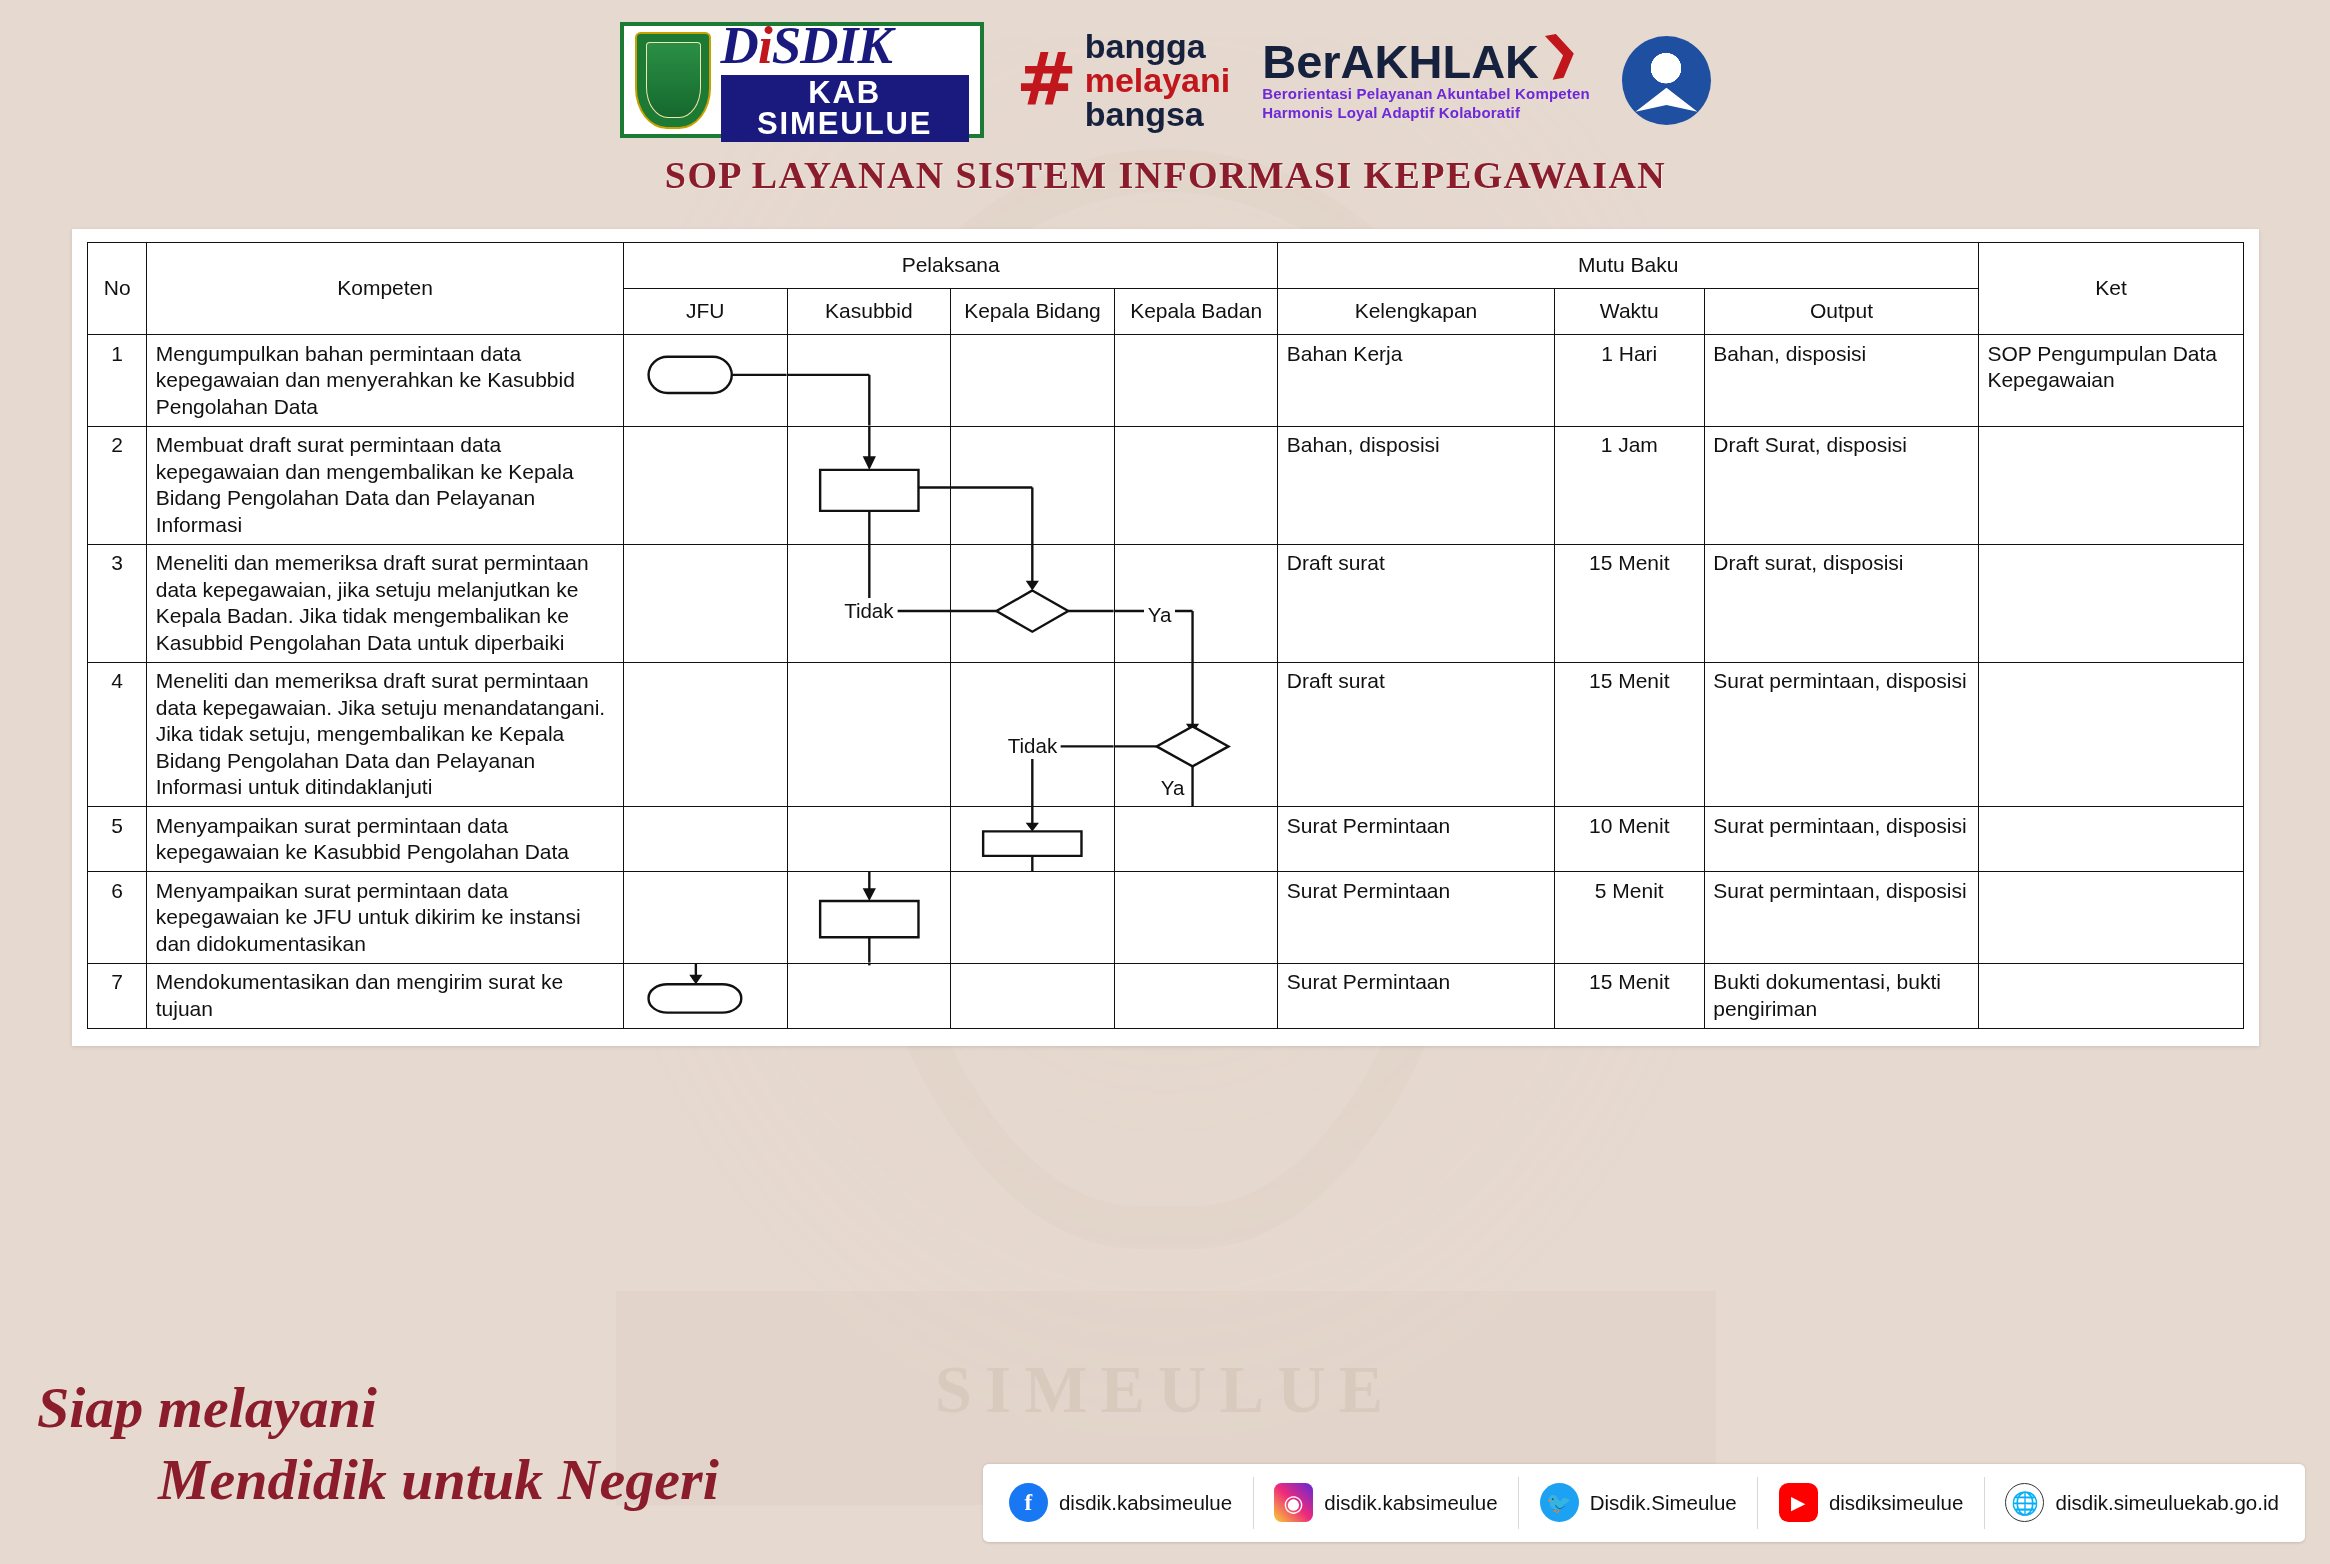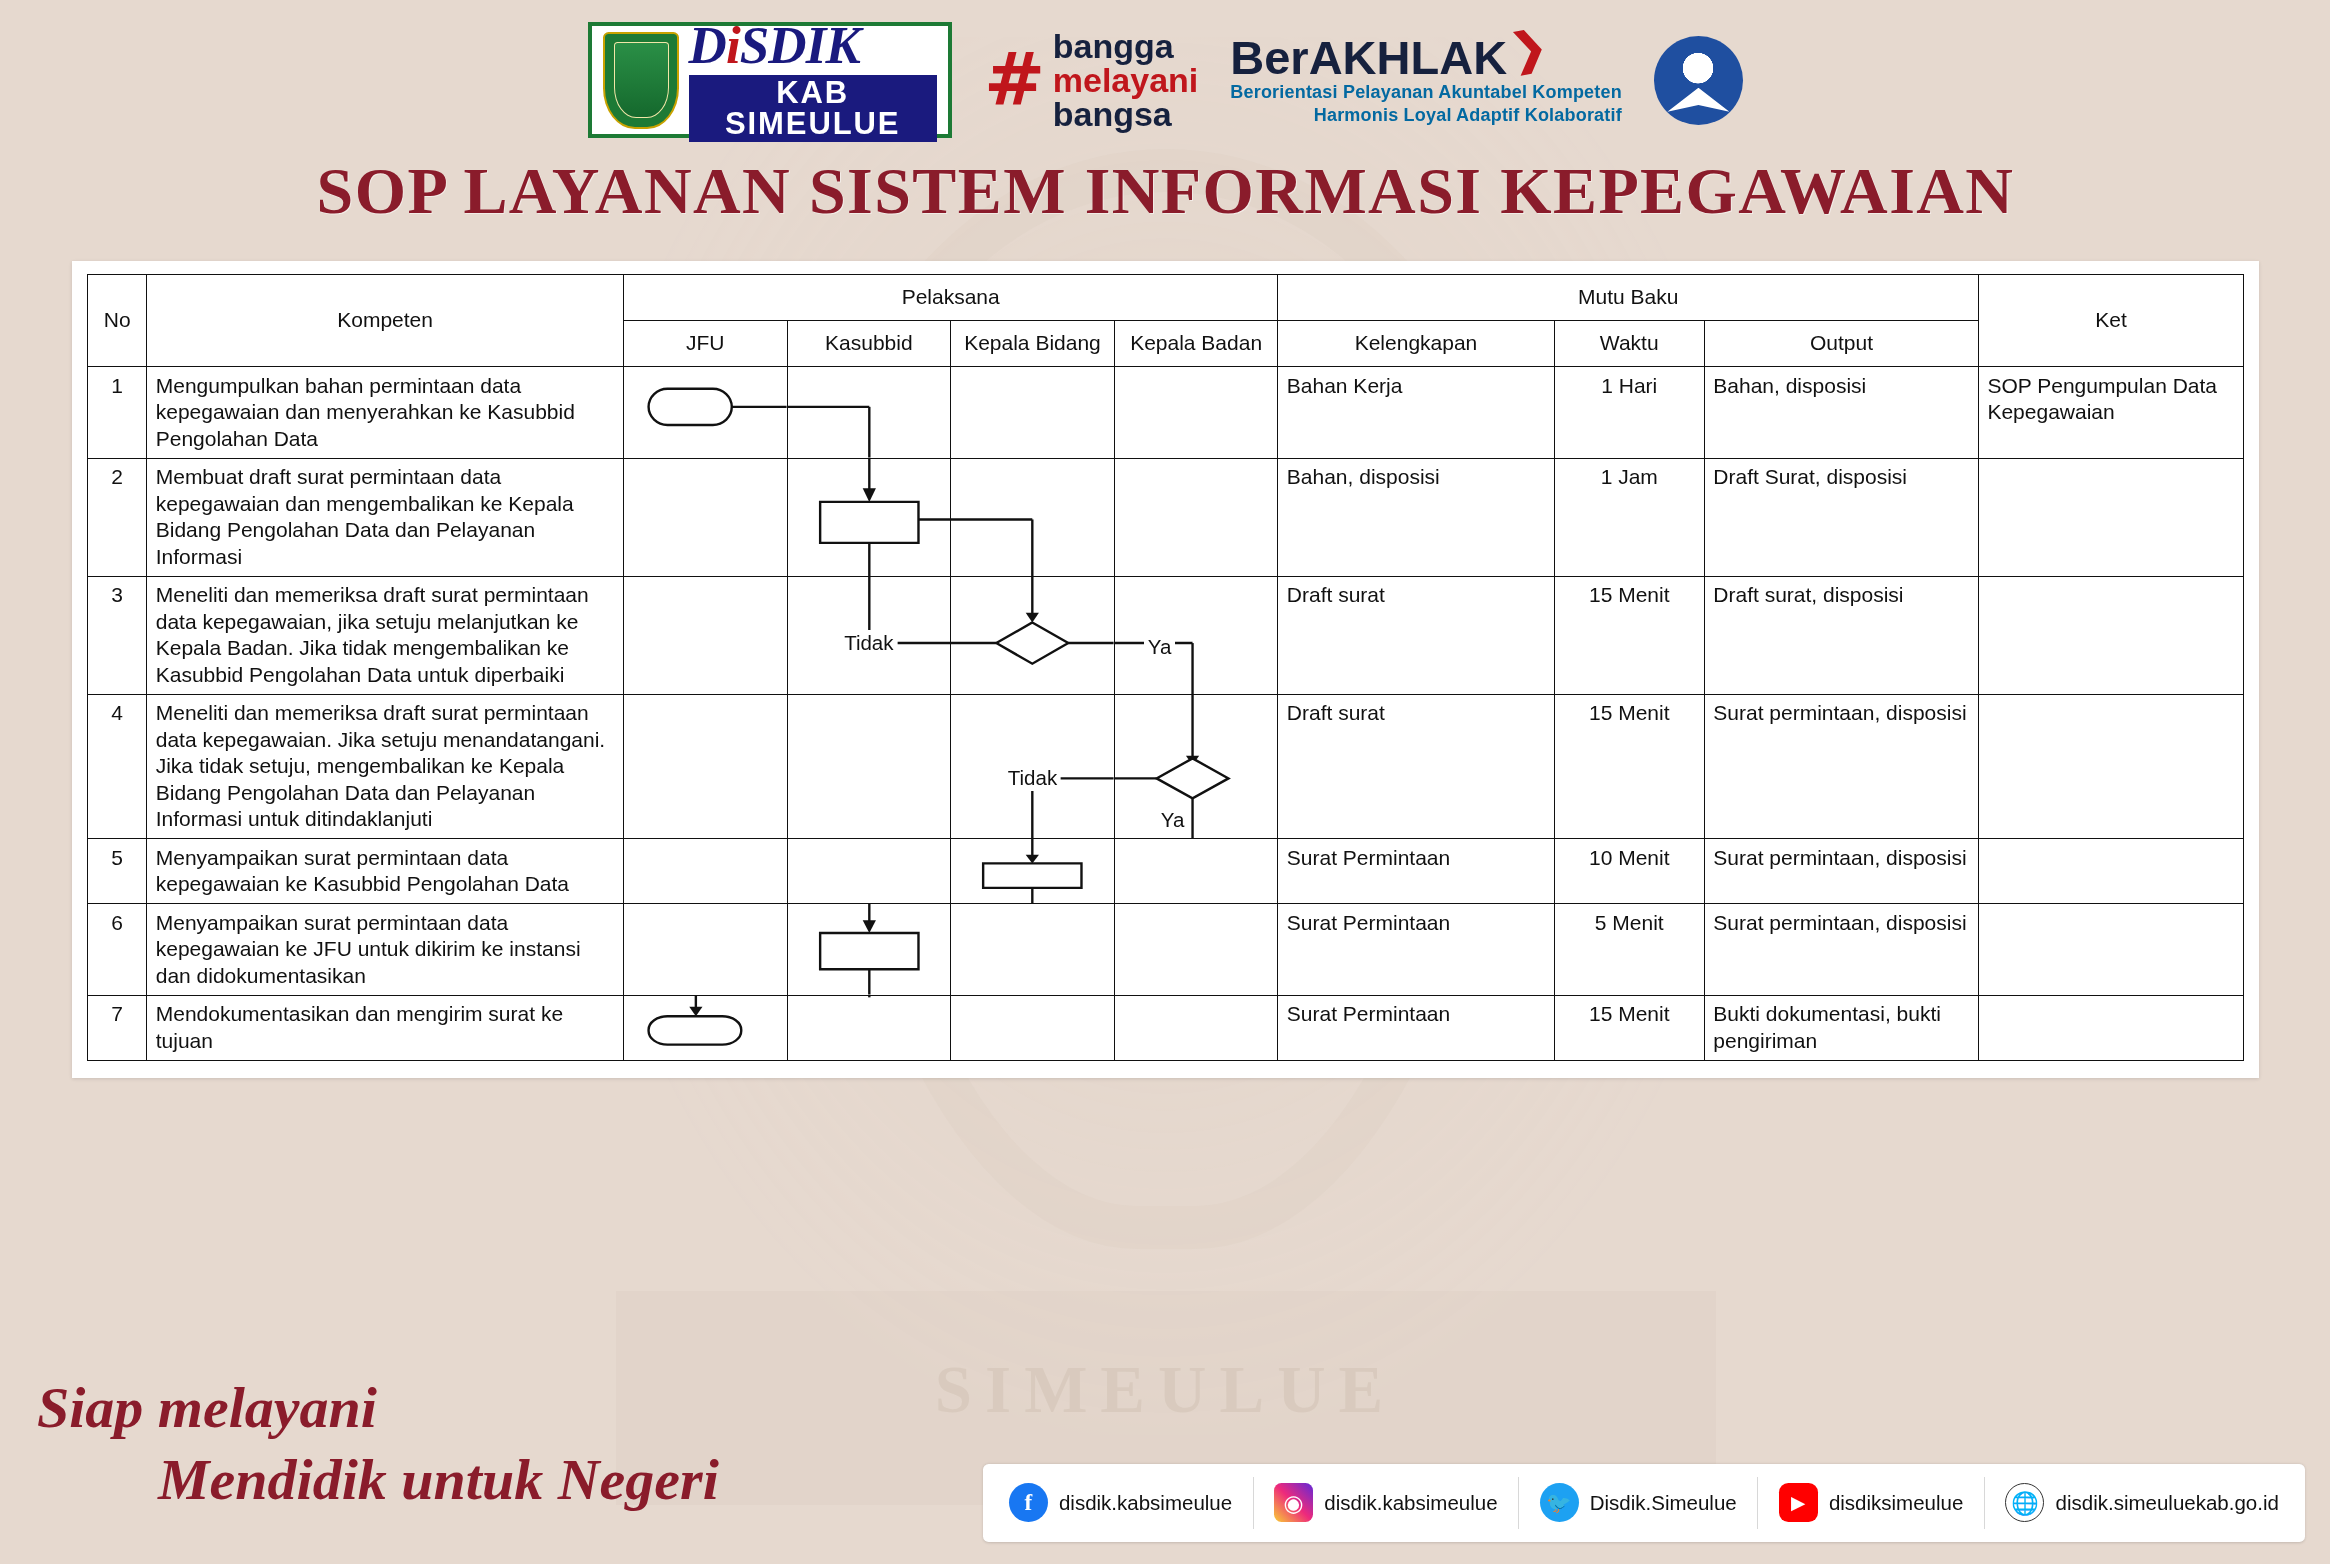--- a/index.html
+++ b/index.html
@@ -137,21 +137,21 @@
   .bangga-lines .l2 { color: #c0161c; text-align: center; }
   .bangga-lines .l3 { color: #16213e; }
   .logo-berakhlak { display: flex; flex-direction: column; justify-content: center; }
   .berakhlak-top { font-size: 47px; font-weight: bold; color: #16213e; line-height: 1; position: relative; }
   .berakhlak-arrow {
     display: inline-block;
     color: #c0161c;
     font-size: 43px;
     transform: translate(3.7px,-11.2px) rotate(-10deg);
   }
-  .berakhlak-sub { font-size: 18px; color: #0369a1; font-weight: bold; line-height: 1.25; letter-spacing: 0.2px; text-align: right; }
+  .berakhlak-sub { font-size: 15px; color: #6d28d9; font-weight: bold; line-height: 1.25; letter-spacing: 0.2px; }
   .logo-tutwuri {
     width: 89px; height: 89px; border-radius: 50%;
     background: #1f4fa0;
     position: relative;
     flex: none;
   }
   .logo-tutwuri::before {
     content: "";
     position: absolute; left: 50%; top: 15px; transform: translateX(-50%);
     width: 43px; height: 43px; border-radius: 50%;
@@ -165,21 +165,21 @@
     clip-path: polygon(0 100%, 50% 0, 100% 100%, 50% 72%);
   }
 
   
   .title {
     position: relative;
     z-index: 3;
     text-align: center;
     font-family: "Liberation Serif", serif;
     font-weight: bold;
-    font-size: 66px;
+    font-size: 38px;
     color: #8a1c2b;
     letter-spacing: 1.4px;
     margin-top: 13px;
     text-shadow: 0.9px 0.9px 0 rgba(255,255,255,0.5);
   }
 
   
   .card {
     position: relative;
     z-index: 3;

